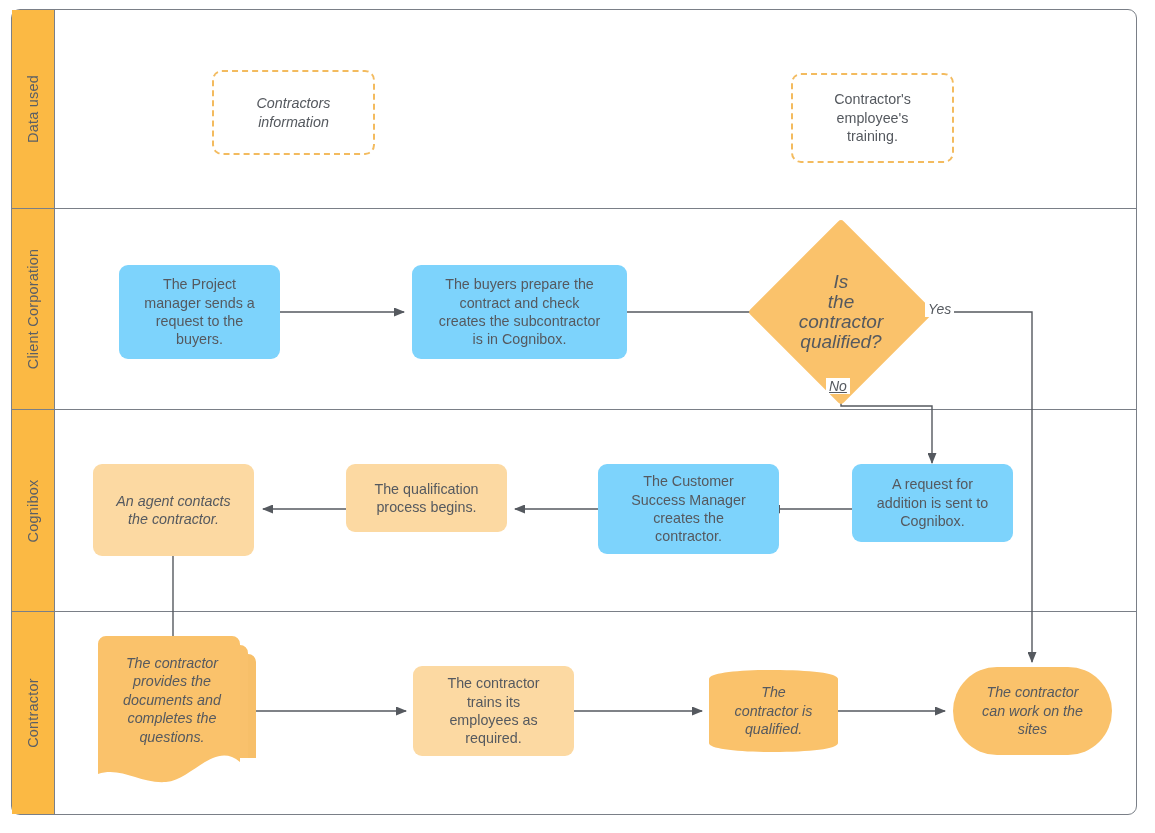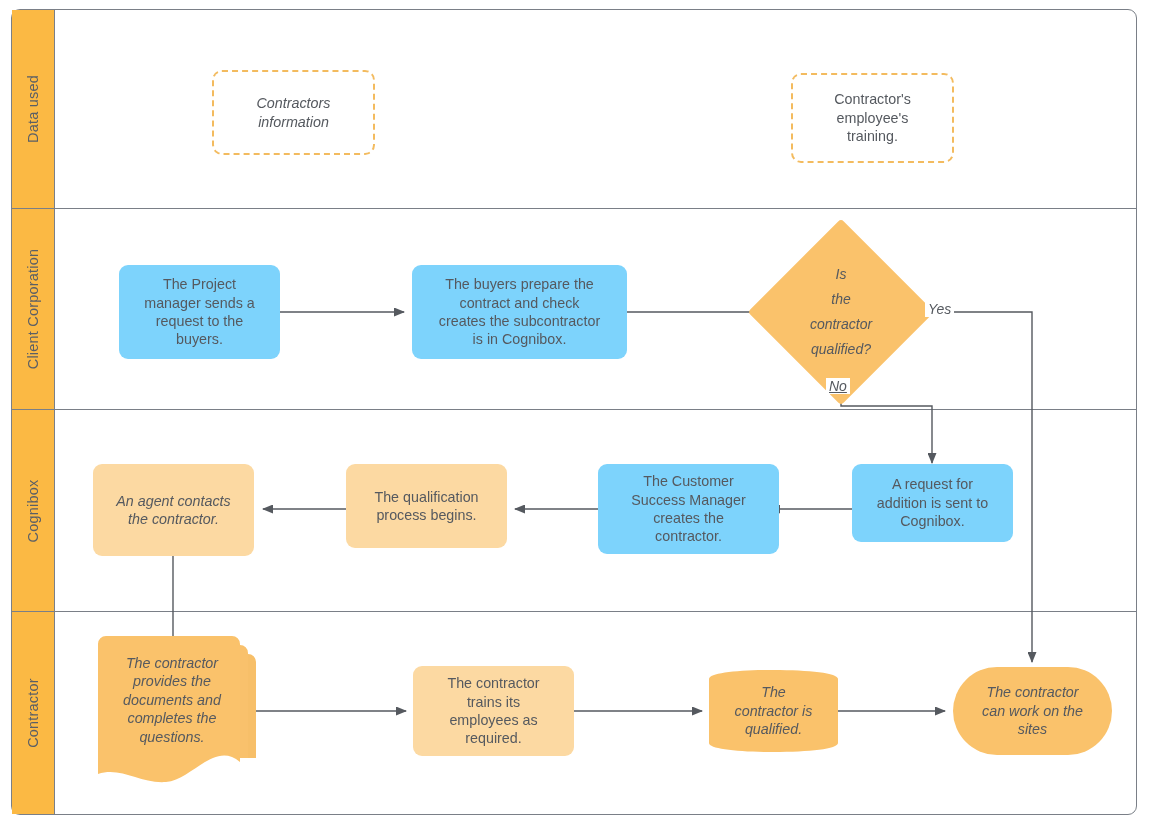--- a/index.html
+++ b/index.html
@@ -103,22 +103,22 @@
     border-radius: 4px;
   }
   .diamond-text {
     position: absolute;
     left: 0; top: 0;
     width: 100%; height: 100%;
     display: flex; align-items: center; justify-content: center;
     text-align: center;
     font-style: italic;
     color: #55595f;
-    font-size: 14px;
-    line-height: 25px;
+    font-size: 19px;
+    line-height: 20px;
     white-space: pre-line;
   }
 
   
   .cyl-wrap { position: absolute; }
   .cyl-svg { position: absolute; left:0; top:0; width:100%; height:100%; }
   .cyl-text {
     position: absolute; left: 0; top: 0; width: 100%; height: 100%;
     display: flex; align-items: center; justify-content: center;
     text-align: center; font-style: italic; color: #55595f;
@@ -253,21 +253,21 @@
 Cognibox.</span>
   </div>
 
   <div class="node box-dark" style="left:598px; top:464px; width:181px; height:90px;">
     <span class="txt">The Customer
 Success Manager
 creates the
 contractor.</span>
   </div>
 
-  <div class="node box-light" style="left:346px; top:464px; width:161px; height:84px;">
+  <div class="node box-light" style="left:346px; top:464px; width:161px; height:68px;">
     <span class="txt">The qualification
 process begins.</span>
   </div>
 
   <div class="node box-light italic" style="left:93px; top:464px; width:161px; height:92px;">
     <span class="txt">An agent contacts
 the contractor.</span>
   </div>
 
   <div class="doc-wrap" style="left:90px; top:636px; width:170px; height:150px;">

